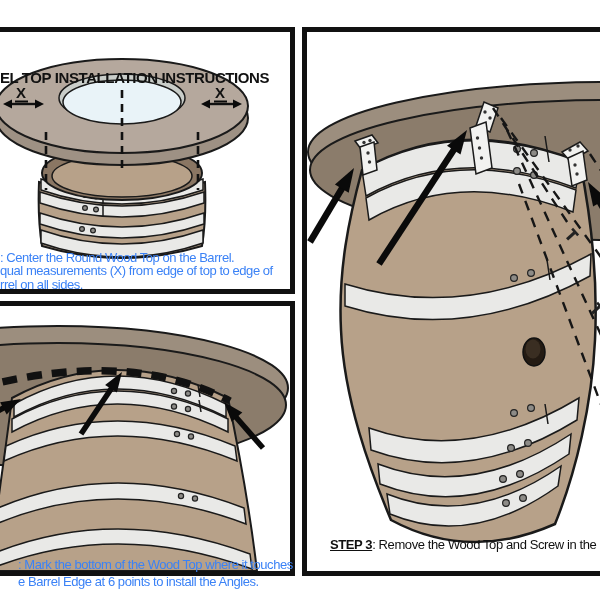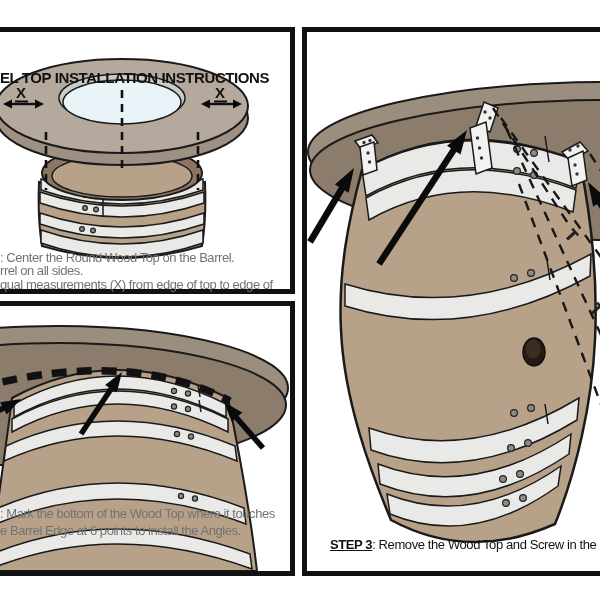--- a/index.html
+++ b/index.html
@@ -3,24 +3,24 @@
 <meta charset="utf-8">
 <style>
   html,body{margin:0;padding:0;background:#fff;}
   #stage{position:relative;width:600px;height:600px;overflow:hidden;background:#fff;
          font-family:"Liberation Sans", sans-serif;color:#111;}
   .panel{position:absolute;border:5px solid #111;background:#fff;overflow:hidden;}
   #panel-step1{left:-70px;top:27px;width:355px;height:257px;}
   #panel-step2{left:-70px;top:301px;width:355px;height:265px;}
   #panel-step3{left:302px;top:27px;width:590px;height:539px;}
   .diagram{position:absolute;left:0;top:0;}
-  .txt{position:absolute;white-space:nowrap;font-size:13px;letter-spacing:-0.45px;color:#737373;}
+  .txt{position:absolute;white-space:nowrap;font-size:13px;letter-spacing:-0.45px;color:#3b82f6;}
   #title{position:absolute;left:0px;top:37px;font-size:15px;font-weight:bold;letter-spacing:-0.4px;white-space:nowrap;margin-top:32px;}
   #step1-text{position:absolute;left:0px;top:251px;line-height:13.4px;}
-  #step2-text{position:absolute;left:0px;top:505px;line-height:17.2px;}
+  #step2-text{position:absolute;left:0px;top:556px;line-height:17.2px;padding-left:18px;}
   .s3line{position:absolute;font-size:13px;letter-spacing:-0.4px;white-space:nowrap;}
   #step3-line1{left:330px;top:537px;}
   #step3-line2{left:366px;top:554px;}
   .steplabel{font-weight:bold;text-decoration:underline;}
   
   .oln{stroke:var(--c-outline);stroke-width:2;}
   .oln15{stroke:var(--c-outline);stroke-width:1.5;}
   .f-top{fill:var(--c-wood-top);}
   .f-topedge{fill:var(--c-wood-top-edge);}
   .f-under{fill:var(--c-top-underside);}
@@ -221,22 +221,22 @@
         <path class="arrowshaft" style="stroke-width:6.5" d="M 345,260 L 291,167"></path>
         <polygon class="blk" points="281,150 299.9,166.6 286.1,174.6"></polygon>
       </g>
     </svg>
   </div>
 
   <div id="title">EL TOP INSTALLATION INSTRUCTIONS</div>
 
   <div id="step1-text" class="txt">
     <div>: Center the Round Wood Top on the Barrel.</div>
+    <div>qual measurements (X) from edge of top to edge of</div>
     <div>rrel on all sides.</div>
-    <div>qual measurements (X) from edge of top to edge of</div>
   </div>
 
   <div id="step2-text" class="txt">
     <div>: Mark the bottom of the Wood Top where it touches</div>
     <div>e Barrel Edge at 6 points to install the Angles.</div>
   </div>
 
   <div id="step3-line1" class="s3line">
     <span class="steplabel">STEP 3</span><span>: Remove the Wood Top and Screw in the 3</span>
   </div>

